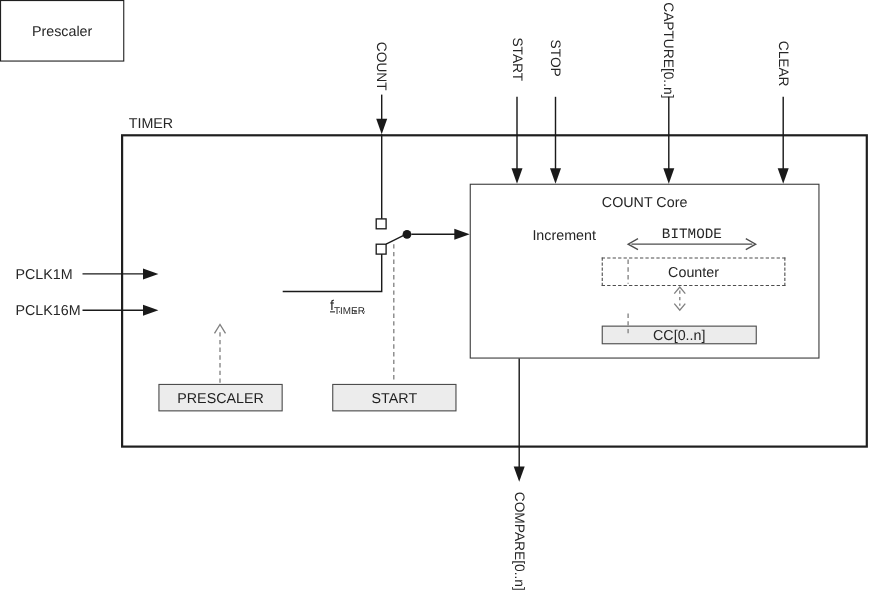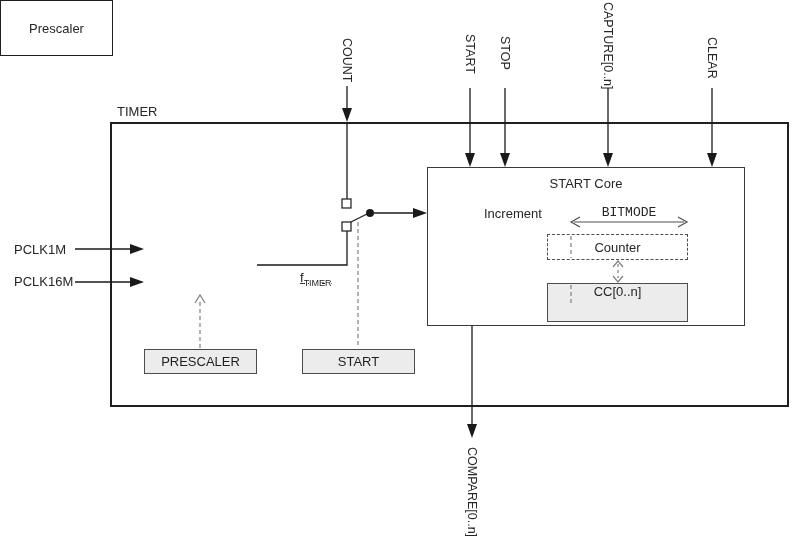--- a/index.html
+++ b/index.html
@@ -35,31 +35,31 @@
   .reg-box {
     position: absolute;
     height: 25px; width: 113px;
     background: #ececec;
     border: 1.4px solid #4d4d4d;
     display: flex; align-items: center; justify-content: center;
     font-size: 13px;
     color: #1f1f1f;
   }
   .dash-box {
-    left: 547px; top: 234px; width: 141px; height: 26px;
+    left: 547px; top: 234px; width: 167px; height: 26px;
     border: 1.4px dashed #4d4d4d;
     background: #ffffff;
     display: flex; align-items: center; justify-content: center;
     font-size: 13px;
   }
   .cc-box {
-    left: 547px; top: 283px; width: 141px; height: 39px;
+    left: 547px; top: 296px; width: 141px; height: 17px;
     border: 1.4px solid #4d4d4d;
     background: #ececec;
-    display: flex; align-items: flex-start; justify-content: center;
+    display: flex; align-items: flex-end; justify-content: center;
     font-size: 13px;
   }
   .label { position: absolute; font-size: 13px; color: #262626; white-space: nowrap; }
   .vlabel {
     position: absolute;
     font-size: 12.5px;
     color: #262626;
     writing-mode: vertical-rl;
     text-orientation: mixed;
     white-space: nowrap;
@@ -92,21 +92,21 @@
   <div class="ftimer"><span>f</span><sub>TIMER</sub></div>
 
   <div class="reg-box" style="left:144px; top:349px;">
     <span>PRESCALER</span>
   </div>
   <div class="reg-box" style="left:302px; top:349px;">
     <span>START</span>
   </div>
 
   <div class="box core-box"></div>
-  <div class="label center-text" style="left:427px; top:176px; width:318px;">START Core</div>
+  <div class="label center-text" style="left:427px; top:176px; width:318px;">COUNT Core</div>
   <div class="label" style="left:440px; top:206px;margin-left:44px;">Increment</div>
   <div class="label center-text" style="left:570px; top:205px; width:118px;font-family:Liberation Mono, monospace;">BITMODE</div>
 
   <div class="box dash-box">
     <span>Counter</span>
   </div>
   <div class="box cc-box">
     <span>CC[0..n]</span>
   </div>
 

